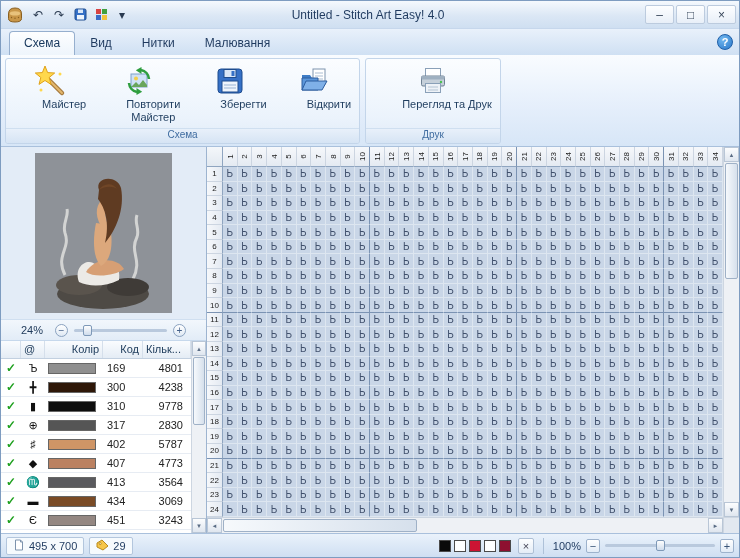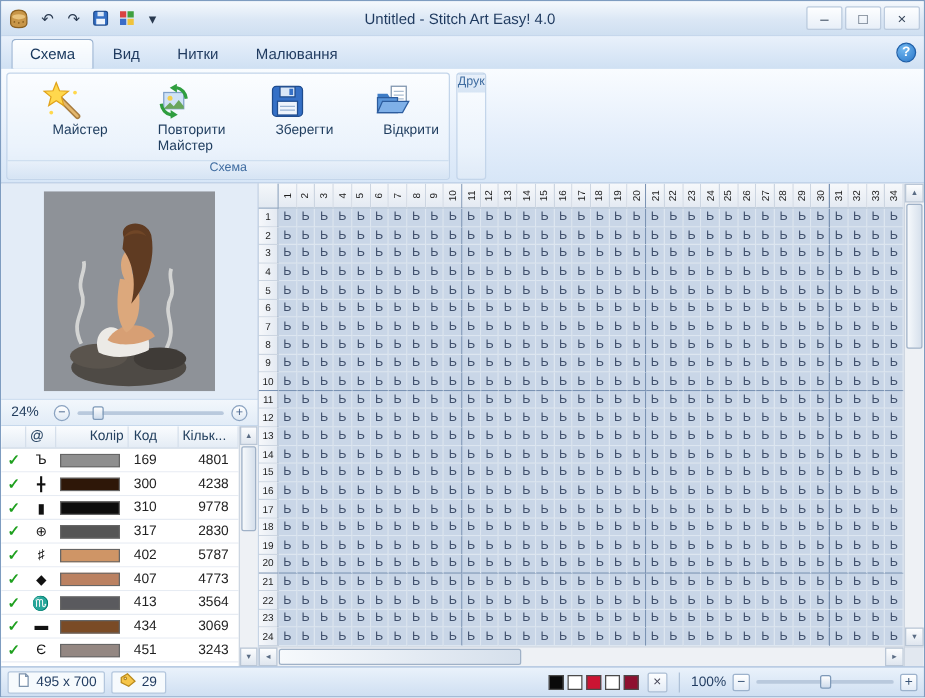--- a/index.html
+++ b/index.html
@@ -22,46 +22,46 @@
   .tab { padding: 4px 14px 5px; font-size: 12px; color: #1f3a5f; border: 1px solid transparent; border-bottom: none; border-radius: 4px 4px 0 0; }
   .tab.active { background: linear-gradient(#fdfeff, #eef5fc); border-color: #96afce; color: #16365c; }
   .help-btn { position: absolute; right: 6px; top: 5px; width: 16px; height: 16px; border-radius: 50%; background: radial-gradient(circle at 35% 30%, #72b8f0, #2a77c9); border: 1px solid #1f5fa8; color: #fff; font-size: 11px; font-weight: bold; display: flex; align-items: center; justify-content: center; }
 
   
   .ribbon { height: 92px; flex: 0 0 92px; background: linear-gradient(#f9fcff, #e4eefb 60%, #d7e6f7); border-bottom: 1px solid #a9c0dc; display: flex; align-items: stretch; padding: 3px 4px 2px; gap: 5px; }
   .ribbon-group { display: flex; flex-direction: column; border: 1px solid #c3d5ea; border-radius: 3px; background: linear-gradient(#fbfdff, #ebf3fc 70%, #dfeaf7); overflow: hidden; }
   .group-buttons { flex: 1; display: flex; align-items: stretch; padding: 2px 3px 0; gap: 2px; }
   .ribbon-button { min-width: 54px; display: flex; flex-direction: column; align-items: center; padding: 3px 5px 0; border-radius: 3px; }
   .rb-icon { height: 34px; display: flex; align-items: center; justify-content: center; }
-  .rb-label { font-size: 11px; color: #1e3c5e; text-align: left; line-height: 1.15; white-space: nowrap; padding-left: 28px; }
+  .rb-label { font-size: 11px; color: #1e3c5e; text-align: center; line-height: 1.15; white-space: nowrap; padding-left: 28px; }
   .group-label { height: 15px; flex: 0 0 15px; font-size: 10px; color: #3f6ca0; text-align: center; background: linear-gradient(#e8f0fa, #d6e4f4); border-top: 1px solid #cfdff0; }
 
   
   .content { flex: 1 1 auto; display: flex; min-height: 0; background: #fff; }
 
   
   .left-panel { width: 206px; flex: 0 0 206px; display: flex; flex-direction: column; background: #e7eff8; border-right: 1px solid #9db4d0; min-height: 0; }
   .preview { height: 172px; flex: 0 0 172px; display: flex; align-items: center; justify-content: center; background: #e3ecf7; }
-  .zoom-row { height: 22px; flex: 0 0 22px; display: flex; align-items: center; padding: 0 8px; gap: 6px; background: linear-gradient(#f2f7fc, #e2ecf7); border-top: 1px solid #d0dff0; border-bottom: 1px solid #c6d8ec; }
+  .zoom-row { height: 22px; flex: 0 0 22px; display: flex; align-items: center; padding: 0 20px; gap: 6px; background: linear-gradient(#f2f7fc, #e2ecf7); border-top: 1px solid #d0dff0; border-bottom: 1px solid #c6d8ec; }
   .zoom-value { font-size: 11px; color: #223c5c; width: 28px; }
   .round-btn { width: 13px; height: 13px; flex: 0 0 13px; border-radius: 50%; border: 1px solid #8aa2c0; background: linear-gradient(#ffffff, #dfe9f4); color: #44618a; font-size: 10px; line-height: 11px; text-align: center; }
   .slider-track { flex: 1; height: 3px; background: #b9c9dd; border-radius: 2px; position: relative; }
   .slider-thumb { position: absolute; top: -4px; width: 9px; height: 11px; background: linear-gradient(#fefefe, #cfdcec); border: 1px solid #7e99b8; border-radius: 2px; }
 
   
   .palette-table { flex: 1 1 auto; display: flex; min-height: 0; background: #fff; }
   .pt-main { flex: 1 1 auto; display: flex; flex-direction: column; overflow: hidden; }
   .pt-header { display: flex; height: 18px; flex: 0 0 18px; background: linear-gradient(#fafcfe, #e4ecf5); border-bottom: 1px solid #c2d0e0; }
   .pt-hcell { font-size: 11px; color: #23405f; padding: 2px 3px; border-right: 1px solid #d5dfeb; overflow: hidden; white-space: nowrap; }
   .pt-row { display: flex; height: 19px; flex: 0 0 19px; align-items: center; border-bottom: 1px solid #e7ecf3; background: #fff; }
   .cellc { display: flex; align-items: center; overflow: hidden; }
   .col-check { width: 20px; flex: 0 0 20px; justify-content: center; }
   .col-sym   { width: 24px; flex: 0 0 24px; justify-content: center; }
   .col-color { width: 58px; flex: 0 0 58px; justify-content: flex-start; padding-left: 3px; text-align: right; }
-  .col-code  { width: 40px; flex: 0 0 40px; padding-left: 4px; }
+  .col-code  { width: 40px; flex: 0 0 40px; padding-left: 4px; text-align: right; }
   .col-count { flex: 1 1 auto; justify-content: flex-end; padding-right: 8px; }
   .check { color: #1fa01f; font-size: 12px; font-weight: bold; }
   .sym { font-size: 11px; color: #111; }
   .swatch { width: 48px; height: 11px; border: 1px solid #666; }
   .code, .count { font-size: 11px; color: #222; }
 
   
   .pt-scrollbar { width: 15px; flex: 0 0 15px; background: #eef1f5; border-left: 1px solid #cdd6e1; display: flex; flex-direction: column; }
   .sb-btn { display: flex; align-items: center; justify-content: center; background: linear-gradient(#fcfdfe, #dfe6ef); border: 1px solid #b9c6d6; color: #5a6c84; }
   .sb-btn span { font-size: 6px; line-height: 1; }
@@ -218,20 +218,36 @@
                 <path d="M2 12 h16 v12 h-16 z" fill="#5b96da" stroke="#2c5c9e"></path>
                 <path d="M2 24 l4-9 h21 l-5 9 z" fill="#7fb0e8" stroke="#2c5c9e"></path>
               </svg>
             </span>
             <span class="rb-label">Відкрити</span>
           </div>
         </div>
         <div class="group-label">Схема</div>
       </div>
       <div class="ribbon-group">
+        <div class="group-buttons">
+          <div class="ribbon-button">
+            <span class="rb-icon">
+              <svg width="30" height="30" viewBox="0 0 30 30">
+                <rect x="7.5" y="2.5" width="15" height="8" fill="#fff" stroke="#8aa0b8"></rect>
+                <rect x="3.5" y="10" width="23" height="10" rx="1.5" fill="#c6d0da" stroke="#6e8093"></rect>
+                <rect x="3.5" y="10" width="23" height="3.5" fill="#9fb0c0"></rect>
+                <circle cx="23" cy="16" r="1.2" fill="#49c14f"></circle>
+                <rect x="7.5" y="17.5" width="15" height="9" fill="#eef2f7" stroke="#8aa0b8"></rect>
+                <line x1="10" y1="21" x2="20" y2="21" stroke="#b4c4d4"></line>
+                <line x1="10" y1="24" x2="20" y2="24" stroke="#b4c4d4"></line>
+              </svg>
+            </span>
+            <span class="rb-label">Перегляд та Друк</span>
+          </div>
+        </div>
         <div class="group-label">Друк</div>
       </div>
     </div>
 
   <div class="content">
 
     <div class="left-panel">
 
       <div class="preview">
         <svg width="137" height="160" viewBox="0 0 137 160">

